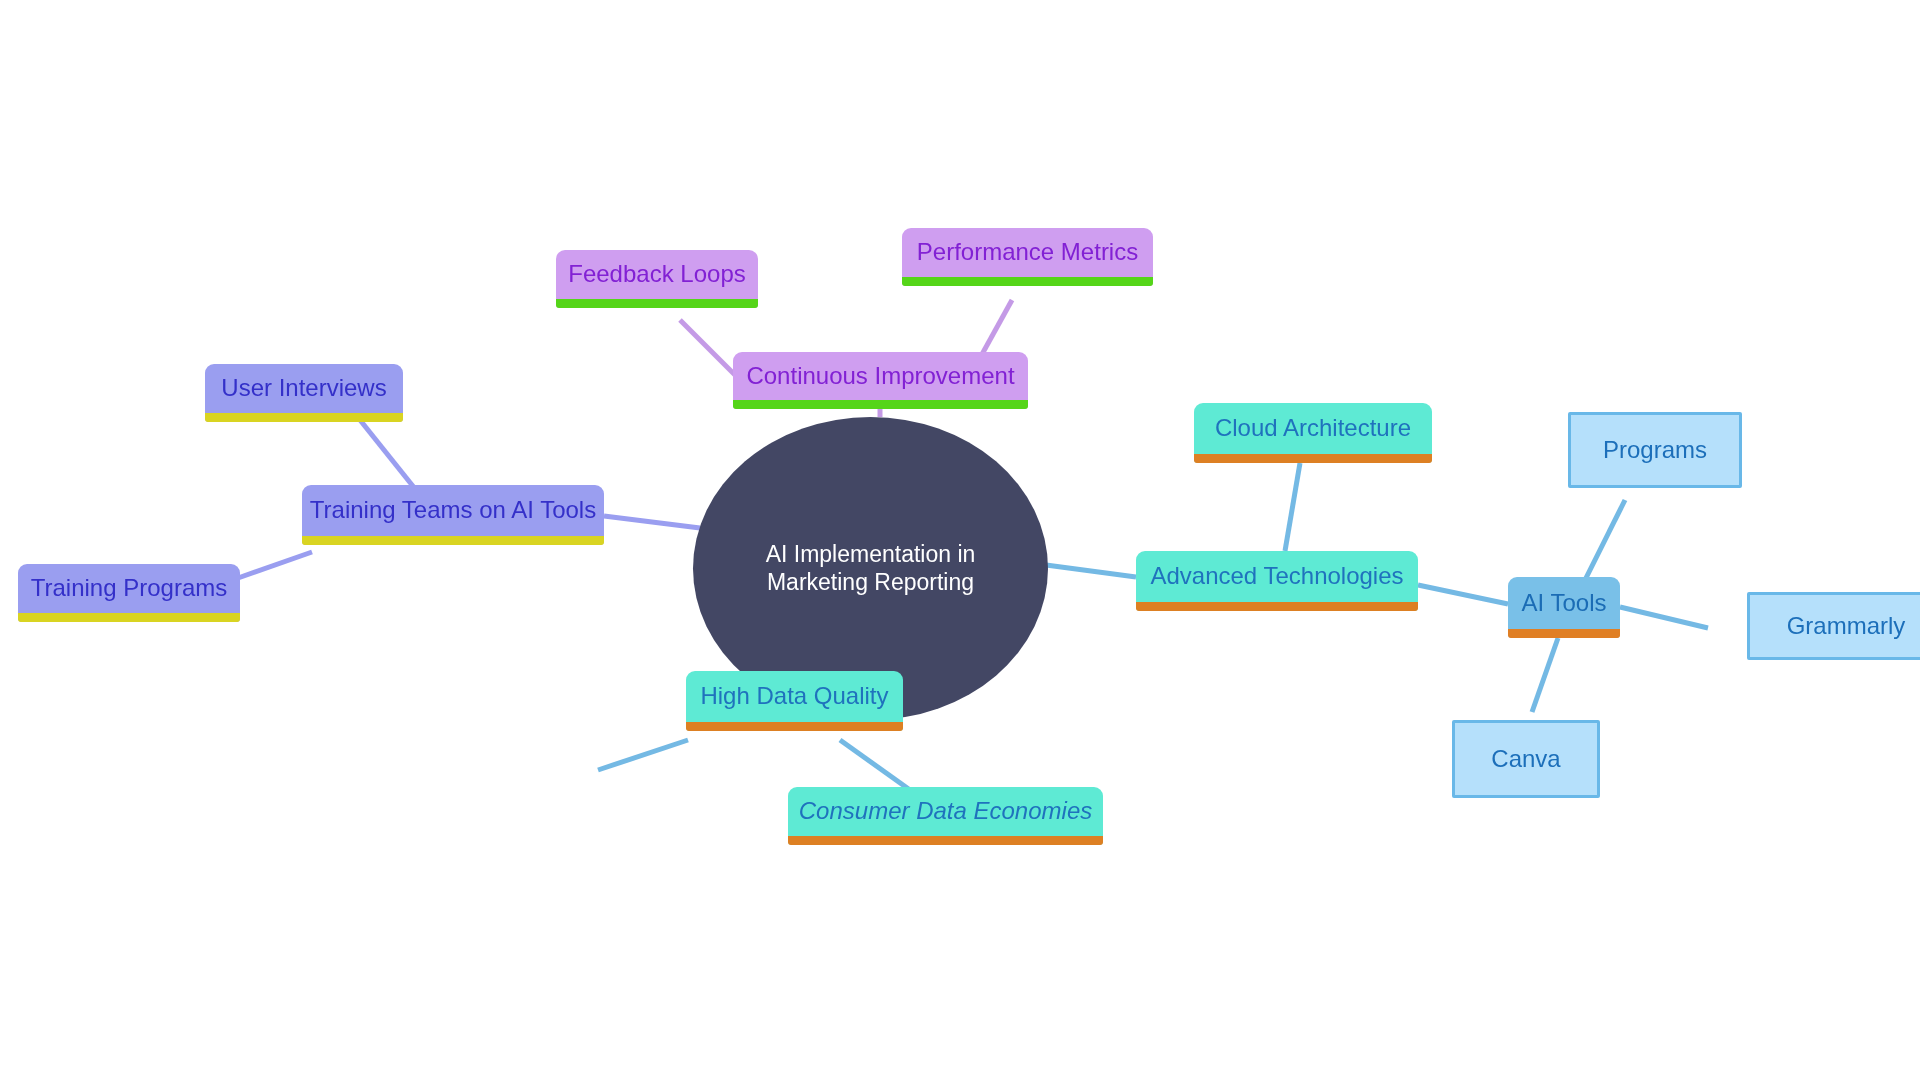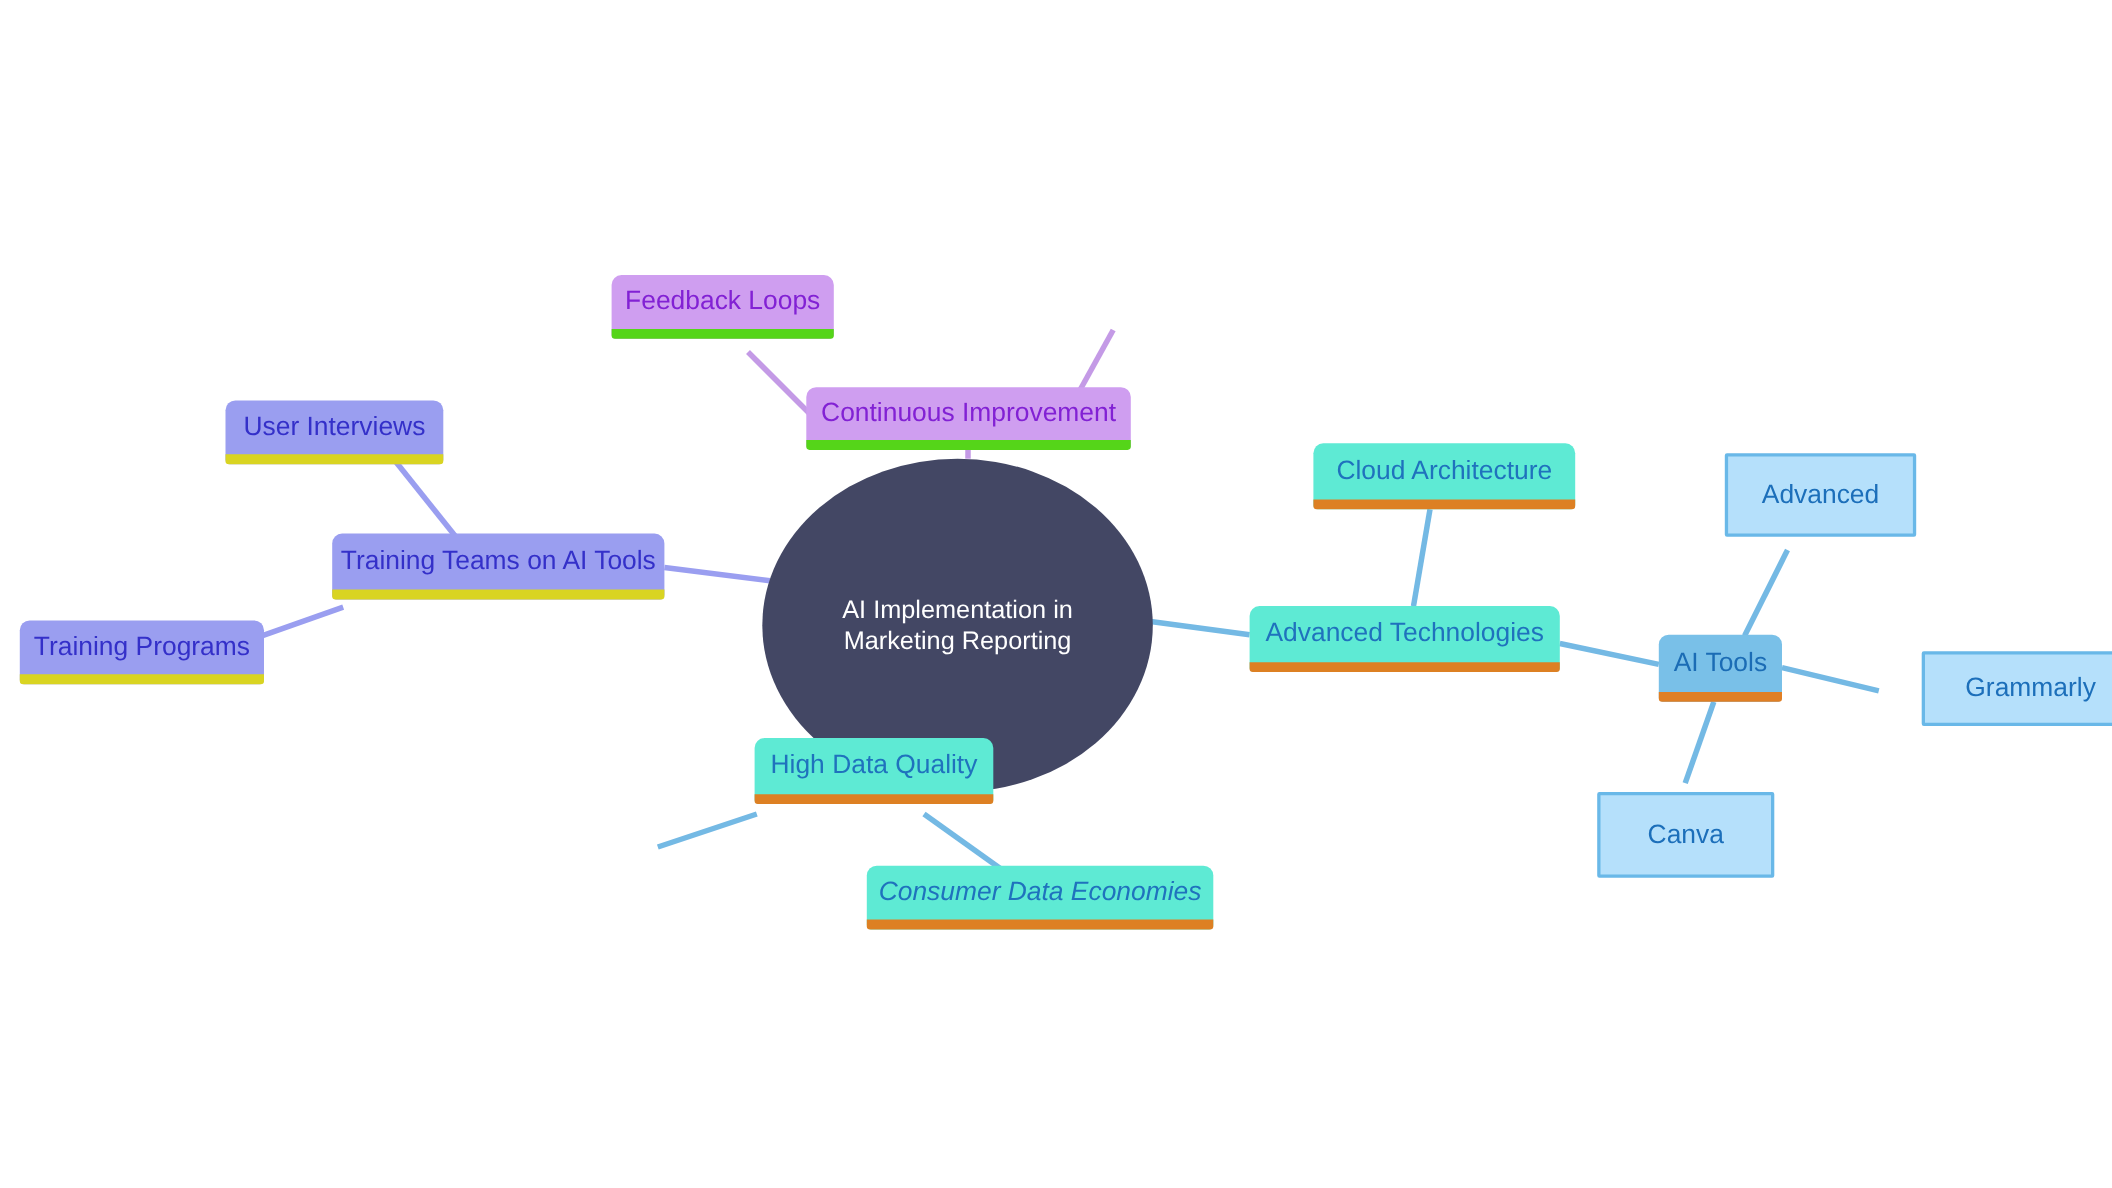--- a/index.html
+++ b/index.html
@@ -129,20 +129,23 @@
   </div>
 
   <div class="node card theme-purple" style="left:733px; top:352px; width:295px; height:57px;">
     <span>Continuous Improvement</span>
   </div>
 
   <div class="node card theme-purple" style="left:556px; top:250px; width:202px; height:58px;">
     <span>Feedback Loops</span>
   </div>
 
+  <div class="node card theme-purple" style="left:902px; top:228px; width:251px; height:58px;">
+    <span>Performance Metrics</span>
+  </div>
 
   <div class="node card theme-periwinkle" style="left:302px; top:485px; width:302px; height:60px;">
     <span>Training Teams on AI Tools</span>
   </div>
 
   <div class="node card theme-periwinkle" style="left:205px; top:364px; width:198px; height:58px;">
     <span>User Interviews</span>
   </div>
 
   <div class="node card theme-periwinkle" style="left:18px; top:564px; width:222px; height:58px;">
@@ -164,24 +167,24 @@
 
   <div class="node card theme-blue" style="left:1194px; top:403px; width:238px; height:60px;">
     <span>Cloud Architecture</span>
   </div>
 
   <div class="node card theme-blue-mid" style="left:1508px; top:577px; width:112px; height:61px;">
     <span>AI Tools</span>
   </div>
 
   <div class="node leaf" style="left:1568px; top:412px; width:174px; height:76px;">
-    <span>Advanced</span>
+    <span>Programs</span>
   </div>
 
   <div class="node leaf" style="left:1747px; top:592px; width:198px; height:68px;align-items:center;">
     <span>Grammarly</span>
   </div>
 
-  <div class="node leaf" style="left:1452px; top:720px; width:161px; height:78px;">
+  <div class="node leaf" style="left:1452px; top:720px; width:148px; height:78px;">
     <span>Canva</span>
   </div>
 
 </div>
 
 </body></html>

